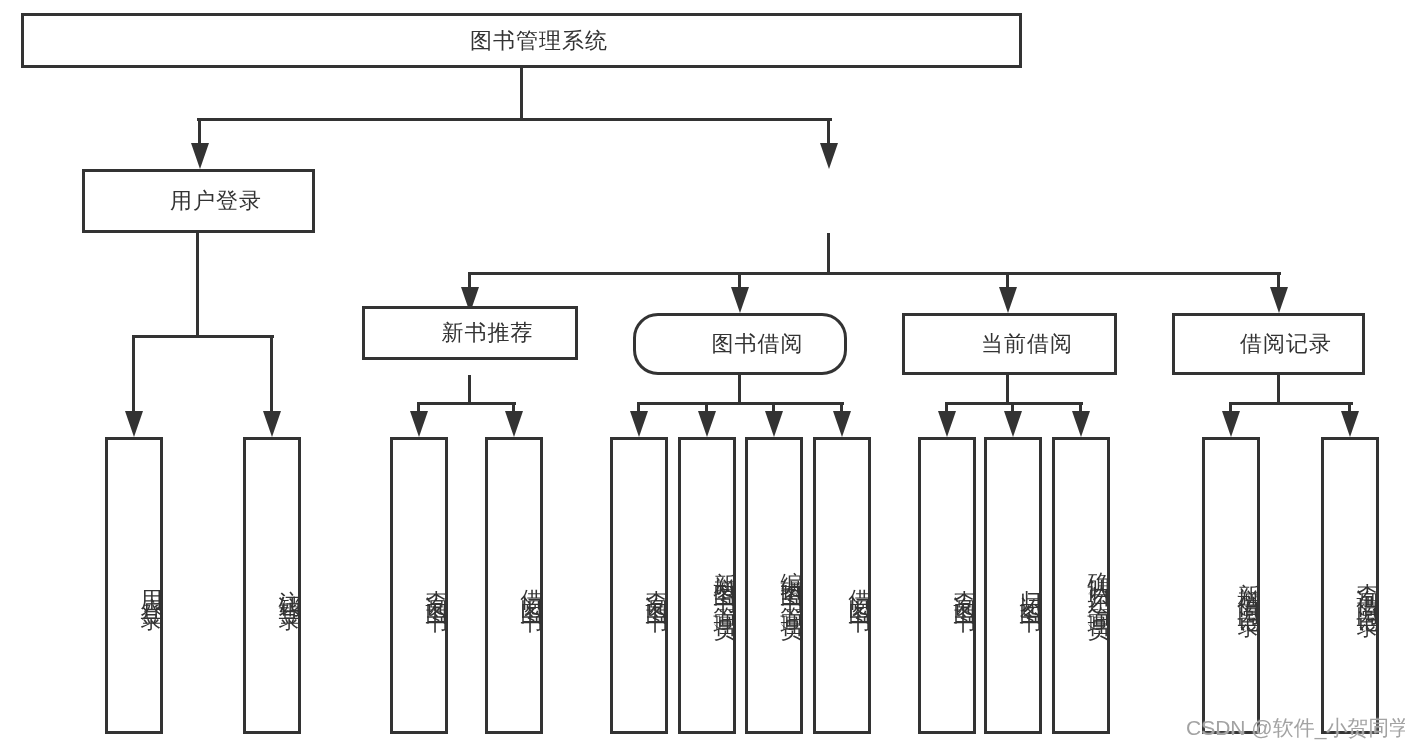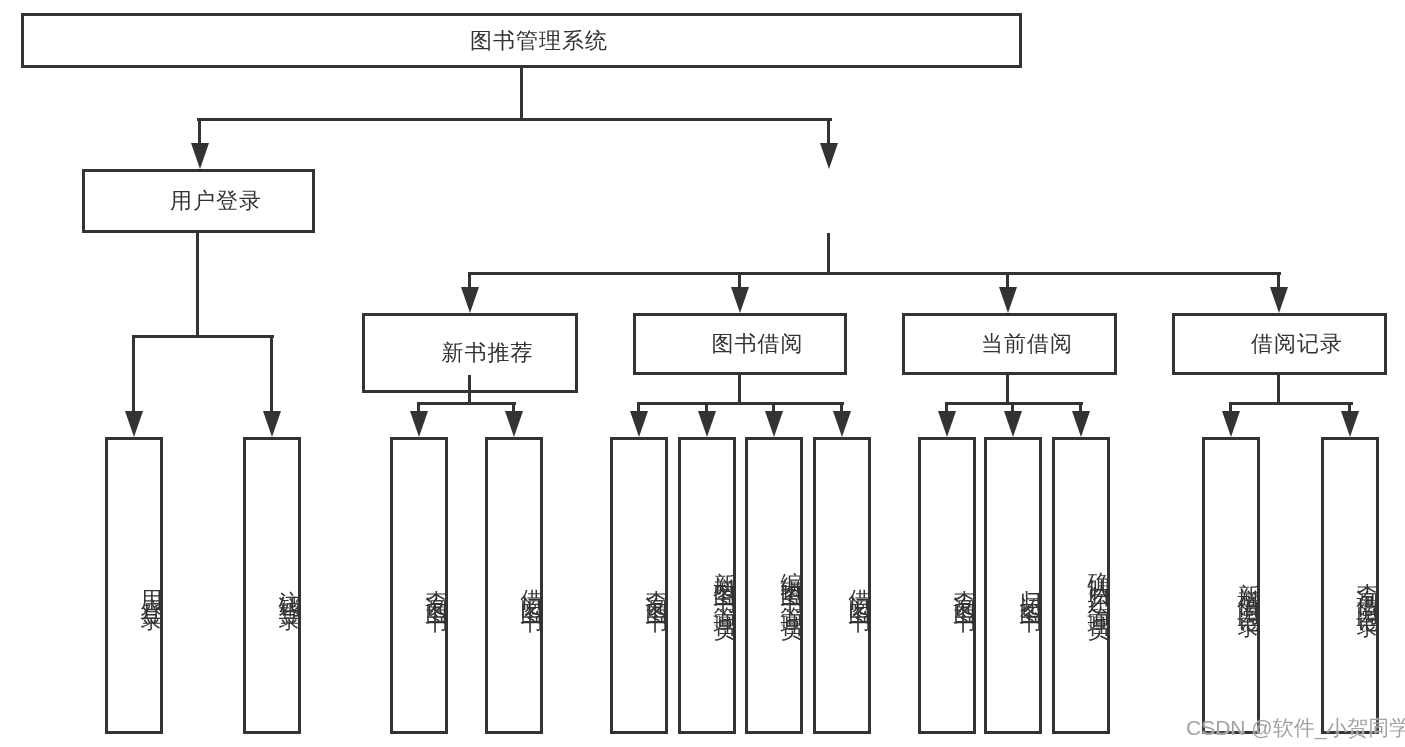--- a/index.html
+++ b/index.html
@@ -84,30 +84,30 @@
   <div class="h" style="left:468px;top:272px;width:813px;"></div>
   <div class="v" style="left:468px;top:272px;height:18px;"></div>
   <div class="v" style="left:738px;top:272px;height:18px;"></div>
   <div class="v" style="left:1006px;top:272px;height:18px;"></div>
   <div class="v" style="left:1277px;top:272px;height:18px;"></div>
   <div class="ah" style="left:461px;top:287px;"></div>
   <div class="ah" style="left:731px;top:287px;"></div>
   <div class="ah" style="left:999px;top:287px;"></div>
   <div class="ah" style="left:1270px;top:287px;"></div>
 
-  <div class="box hbox" style="left:362px;top:313px;width:216px;height:80px;">
+  <div class="box hbox" style="left:362px;top:306px;width:216px;height:54px;">
     <span>新书推荐</span>
   </div>
-  <div class="box hbox" style="left:633px;top:313px;width:214px;height:62px;">
+  <div class="box hbox" style="left:633px;top:313px;width:214px;height:62px;border-radius:25px;">
     <span>图书借阅</span>
   </div>
   <div class="box hbox" style="left:902px;top:313px;width:215px;height:62px;justify-content:center;">
     <span>当前借阅</span>
   </div>
-  <div class="box hbox" style="left:1172px;top:313px;width:215px;height:62px;">
+  <div class="box hbox" style="left:1172px;top:313px;width:193px;height:62px;">
     <span>借阅记录</span>
   </div>
 
   <div class="v" style="left:468px;top:375px;height:30px;"></div>
   <div class="h" style="left:417px;top:402px;width:99px;"></div>
   <div class="v" style="left:417px;top:402px;height:12px;"></div>
   <div class="v" style="left:512px;top:402px;height:12px;"></div>
   <div class="ah" style="left:410px;top:411px;"></div>
   <div class="ah" style="left:505px;top:411px;"></div>
 

